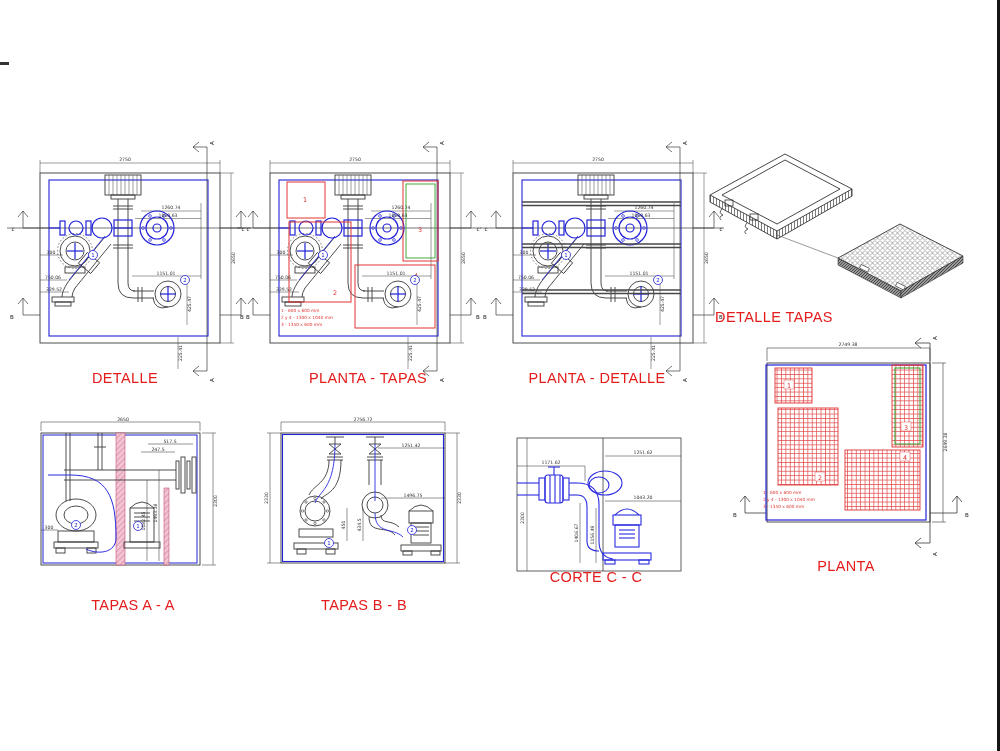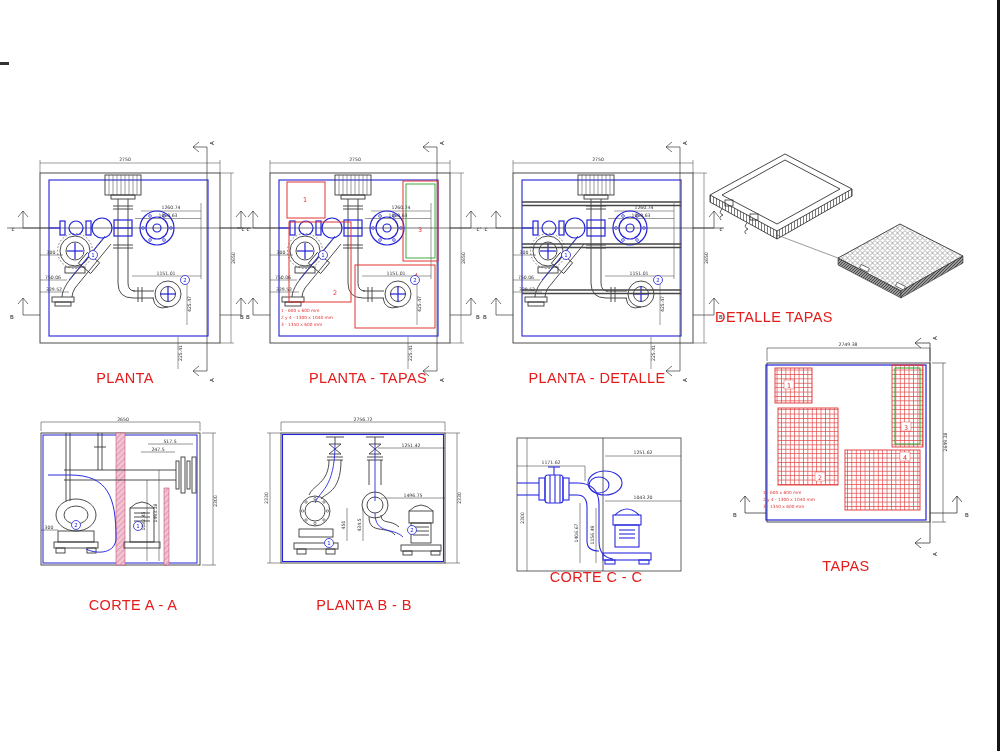--- a/index.html
+++ b/index.html
@@ -526,24 +526,24 @@
     <g>
       <text class="d" x="48" y="41">1171.62</text>
       <text class="d" x="140" y="31">1251.62</text>
       <text class="d" x="140" y="76">1043.20</text>
       <text class="d" transform="rotate(-90 21 95)" x="21" y="95">2300</text>
       <text class="d" transform="rotate(-90 75 110)" x="75" y="110">1406.67</text>
       <text class="d" transform="rotate(-90 91 112)" x="91" y="112">1156.49</text>
     </g>
   </svg>
 
-  <div class="t" style="left:125px;top:370px">PLANTA</div>
+  <div class="t" style="left:125px;top:370px">DETALLE</div>
   <div class="t" style="left:368px;top:370px">PLANTA - TAPAS</div>
   <div class="t" style="left:597px;top:370px">PLANTA - DETALLE</div>
   <div class="t" style="left:774px;top:309px">DETALLE TAPAS</div>
-  <div class="t" style="left:846px;top:558px">TAPAS</div>
-  <div class="t" style="left:133px;top:597px">CORTE A - A</div>
-  <div class="t" style="left:364px;top:597px">PLANTA B - B</div>
+  <div class="t" style="left:846px;top:558px">PLANTA</div>
+  <div class="t" style="left:133px;top:597px">TAPAS A - A</div>
+  <div class="t" style="left:364px;top:597px">TAPAS B - B</div>
   <div class="t" style="left:596px;top:569px">CORTE C - C</div>
 
   <div class="edge-strip"></div>
   <div class="notch"></div>
 </div>
 
 </body></html>

